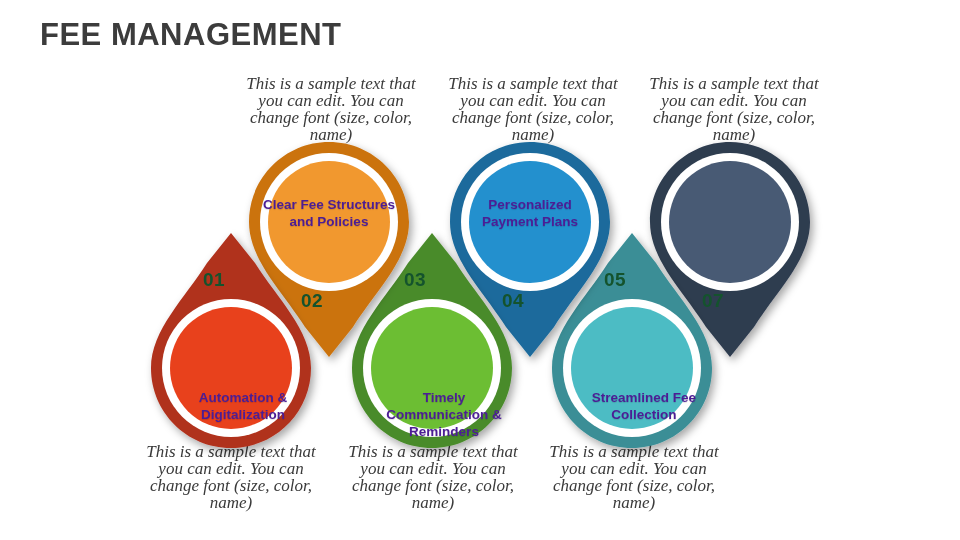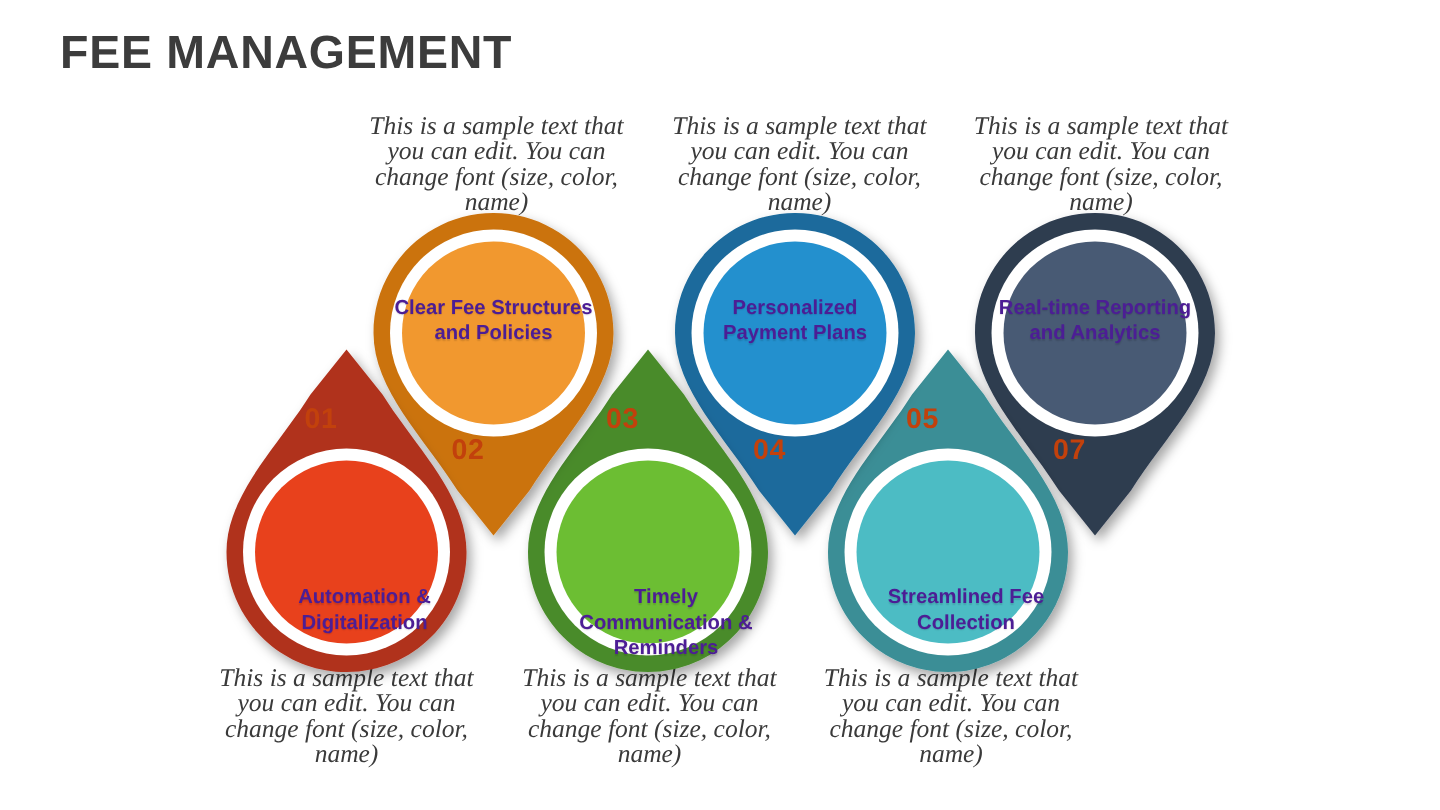--- a/index.html
+++ b/index.html
@@ -75,21 +75,21 @@
     color: #4c1d95;
     font-weight: bold;
     font-size: 13.5px;
     line-height: 17px;
     font-family: "Liberation Sans", sans-serif;
     text-shadow: 0 1px 1px rgba(0,0,0,.13);
   }
 
   .pin .num {
     position: absolute;
-    color: #c2410c;
+    color: #14532d;
     font-weight: bold;
     font-size: 19px;
     font-family: "Liberation Sans", sans-serif;
     letter-spacing: .5px;
   }
 
   
   .pin.up .ring-white { left: 11px; top: 66px; width: 138px; height: 138px; }
   .pin.up .inner      { left: 19px; top: 74px; width: 122px; height: 122px; }
   .pin.up .label      { left: 22px; top: 112px; margin-top: 44px; }
@@ -120,21 +120,20 @@
     <svg class="body" viewBox="0 0 160 215">
       <defs>
         <filter id="sh6" x="-30%" y="-30%" width="170%" height="170%">
           <feDropShadow dx="3" dy="4" stdDeviation="4" flood-color="#000" flood-opacity="0.35"></feDropShadow>
         </filter>
       </defs>
       <path id="p6" filter="url(#sh6)" d="M80 0 C 124.2 0 160 35.8 160 80 C 160 118 126 150 104 185 L 80 215 L 56 185 C 34 150 0 118 0 80 C 0 35.8 35.8 0 80 0 Z" fill="#2e3c50"></path>
     </svg>
     <div class="ring-white"></div>
     <div class="inner" id="in6" style="background: rgb(72, 90, 116);"></div>
-    <div class="label">Real-time Reporting and Analytics</div>
     <div class="num">07</div>
   </div>
 
   <div class="pin up" style="left:552px; top:233px; z-index:4;">
     <svg class="body" viewBox="0 0 160 215">
       <defs>
         <filter id="sh5" x="-30%" y="-30%" width="170%" height="170%">
           <feDropShadow dx="3" dy="4" stdDeviation="4" flood-color="#000" flood-opacity="0.35"></feDropShadow>
         </filter>
       </defs>

